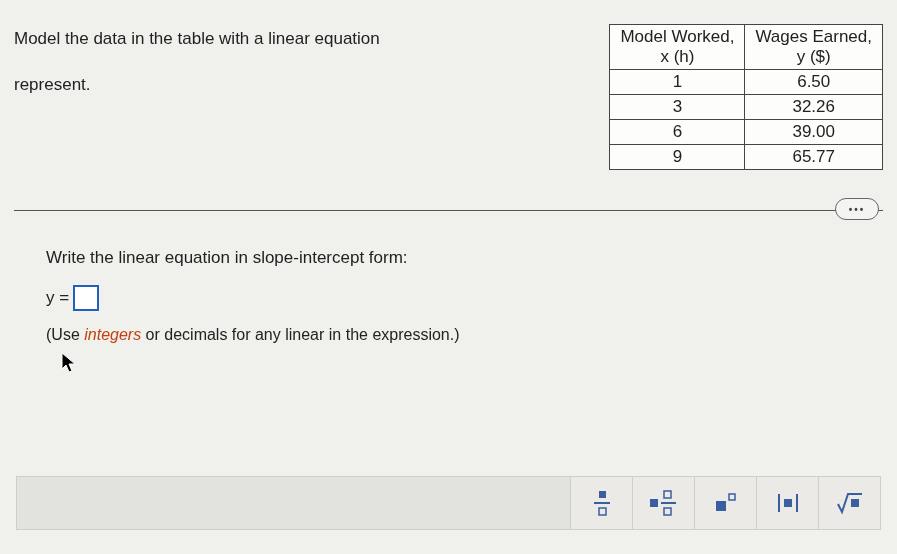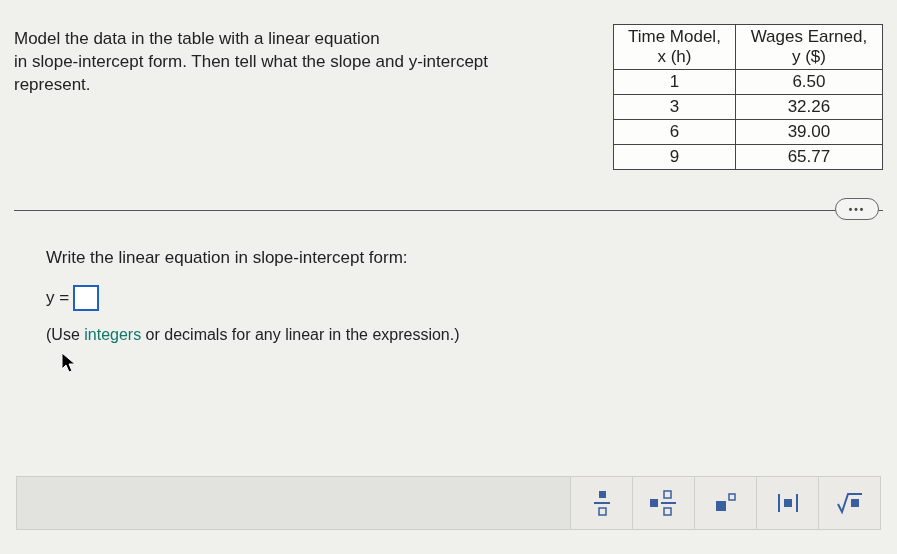--- a/index.html
+++ b/index.html
@@ -83,21 +83,21 @@
       width: 26px;
       height: 26px;
       border: 2.5px solid #2060c0;
       background: #fff;
       cursor: text;
       vertical-align: middle;
     }
     .hint {
       font-size: 16px;
     }
-    .hint .intg { color: #0f766e; }
+    .hint .intg { color: #c2410c; font-style: italic; }
     .toolbar {
       position: absolute;
       left: 16px;
       right: 16px;
       bottom: 24px;
       height: 54px;
       background: #e2e2de;
       display: flex;
       align-items: stretch;
       justify-content: flex-end;
@@ -124,28 +124,28 @@
       pointer-events: none;
     }
   </style>
 </head>
 <body>
 
 <div class="content">
   <div class="top-row">
     <div class="prompt-text">
       <span>Model the data in the table with a linear equation</span><br>
-      <span>in slope-intercept form. Then tell what the slope and y-intercept</span><br>
+      <br>
       <span>represent.</span>
     </div>
     <table class="data-table">
       <tbody>
           <tr>
         <th>
-          <span>Time Model,</span><br>
+          <span>Model Worked,</span><br>
           <span class="under">x (h)</span>
         </th>
         <th>
           <span>Wages Earned,</span><br>
           <span class="under">y ($)</span>
         </th>
       </tr>
       <tr>
         <td>1</td>
         <td>6.50</td>

